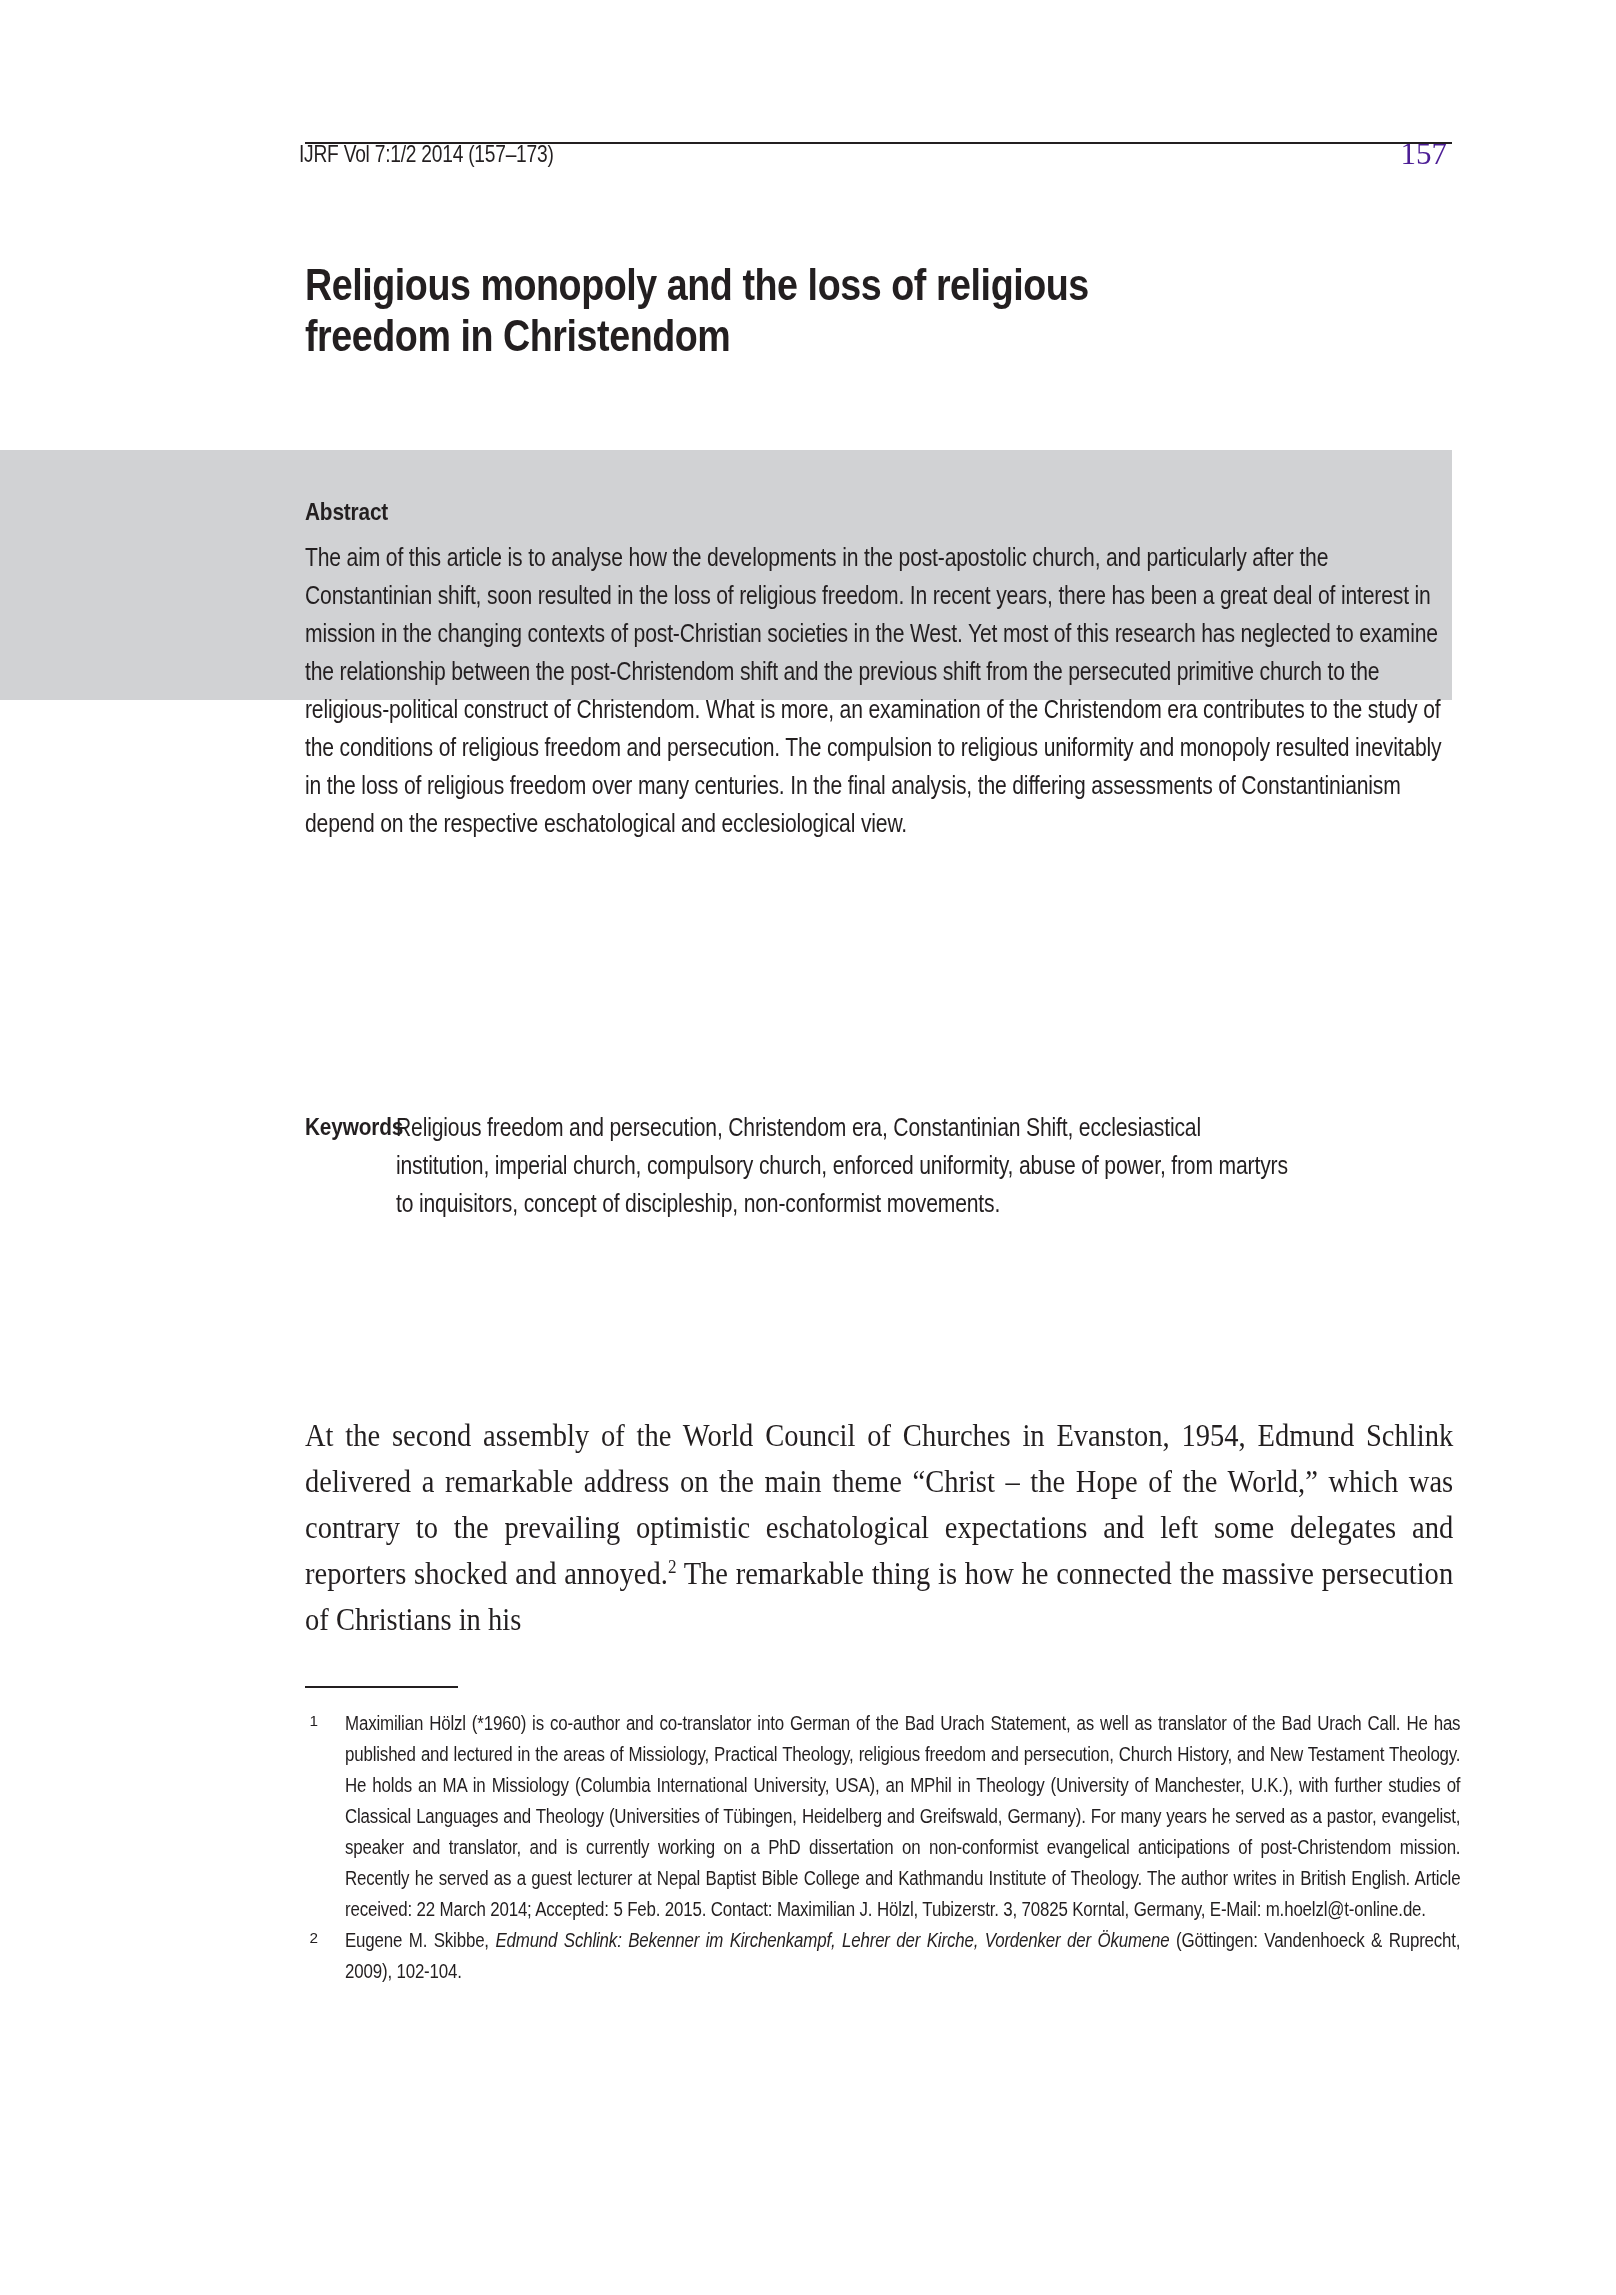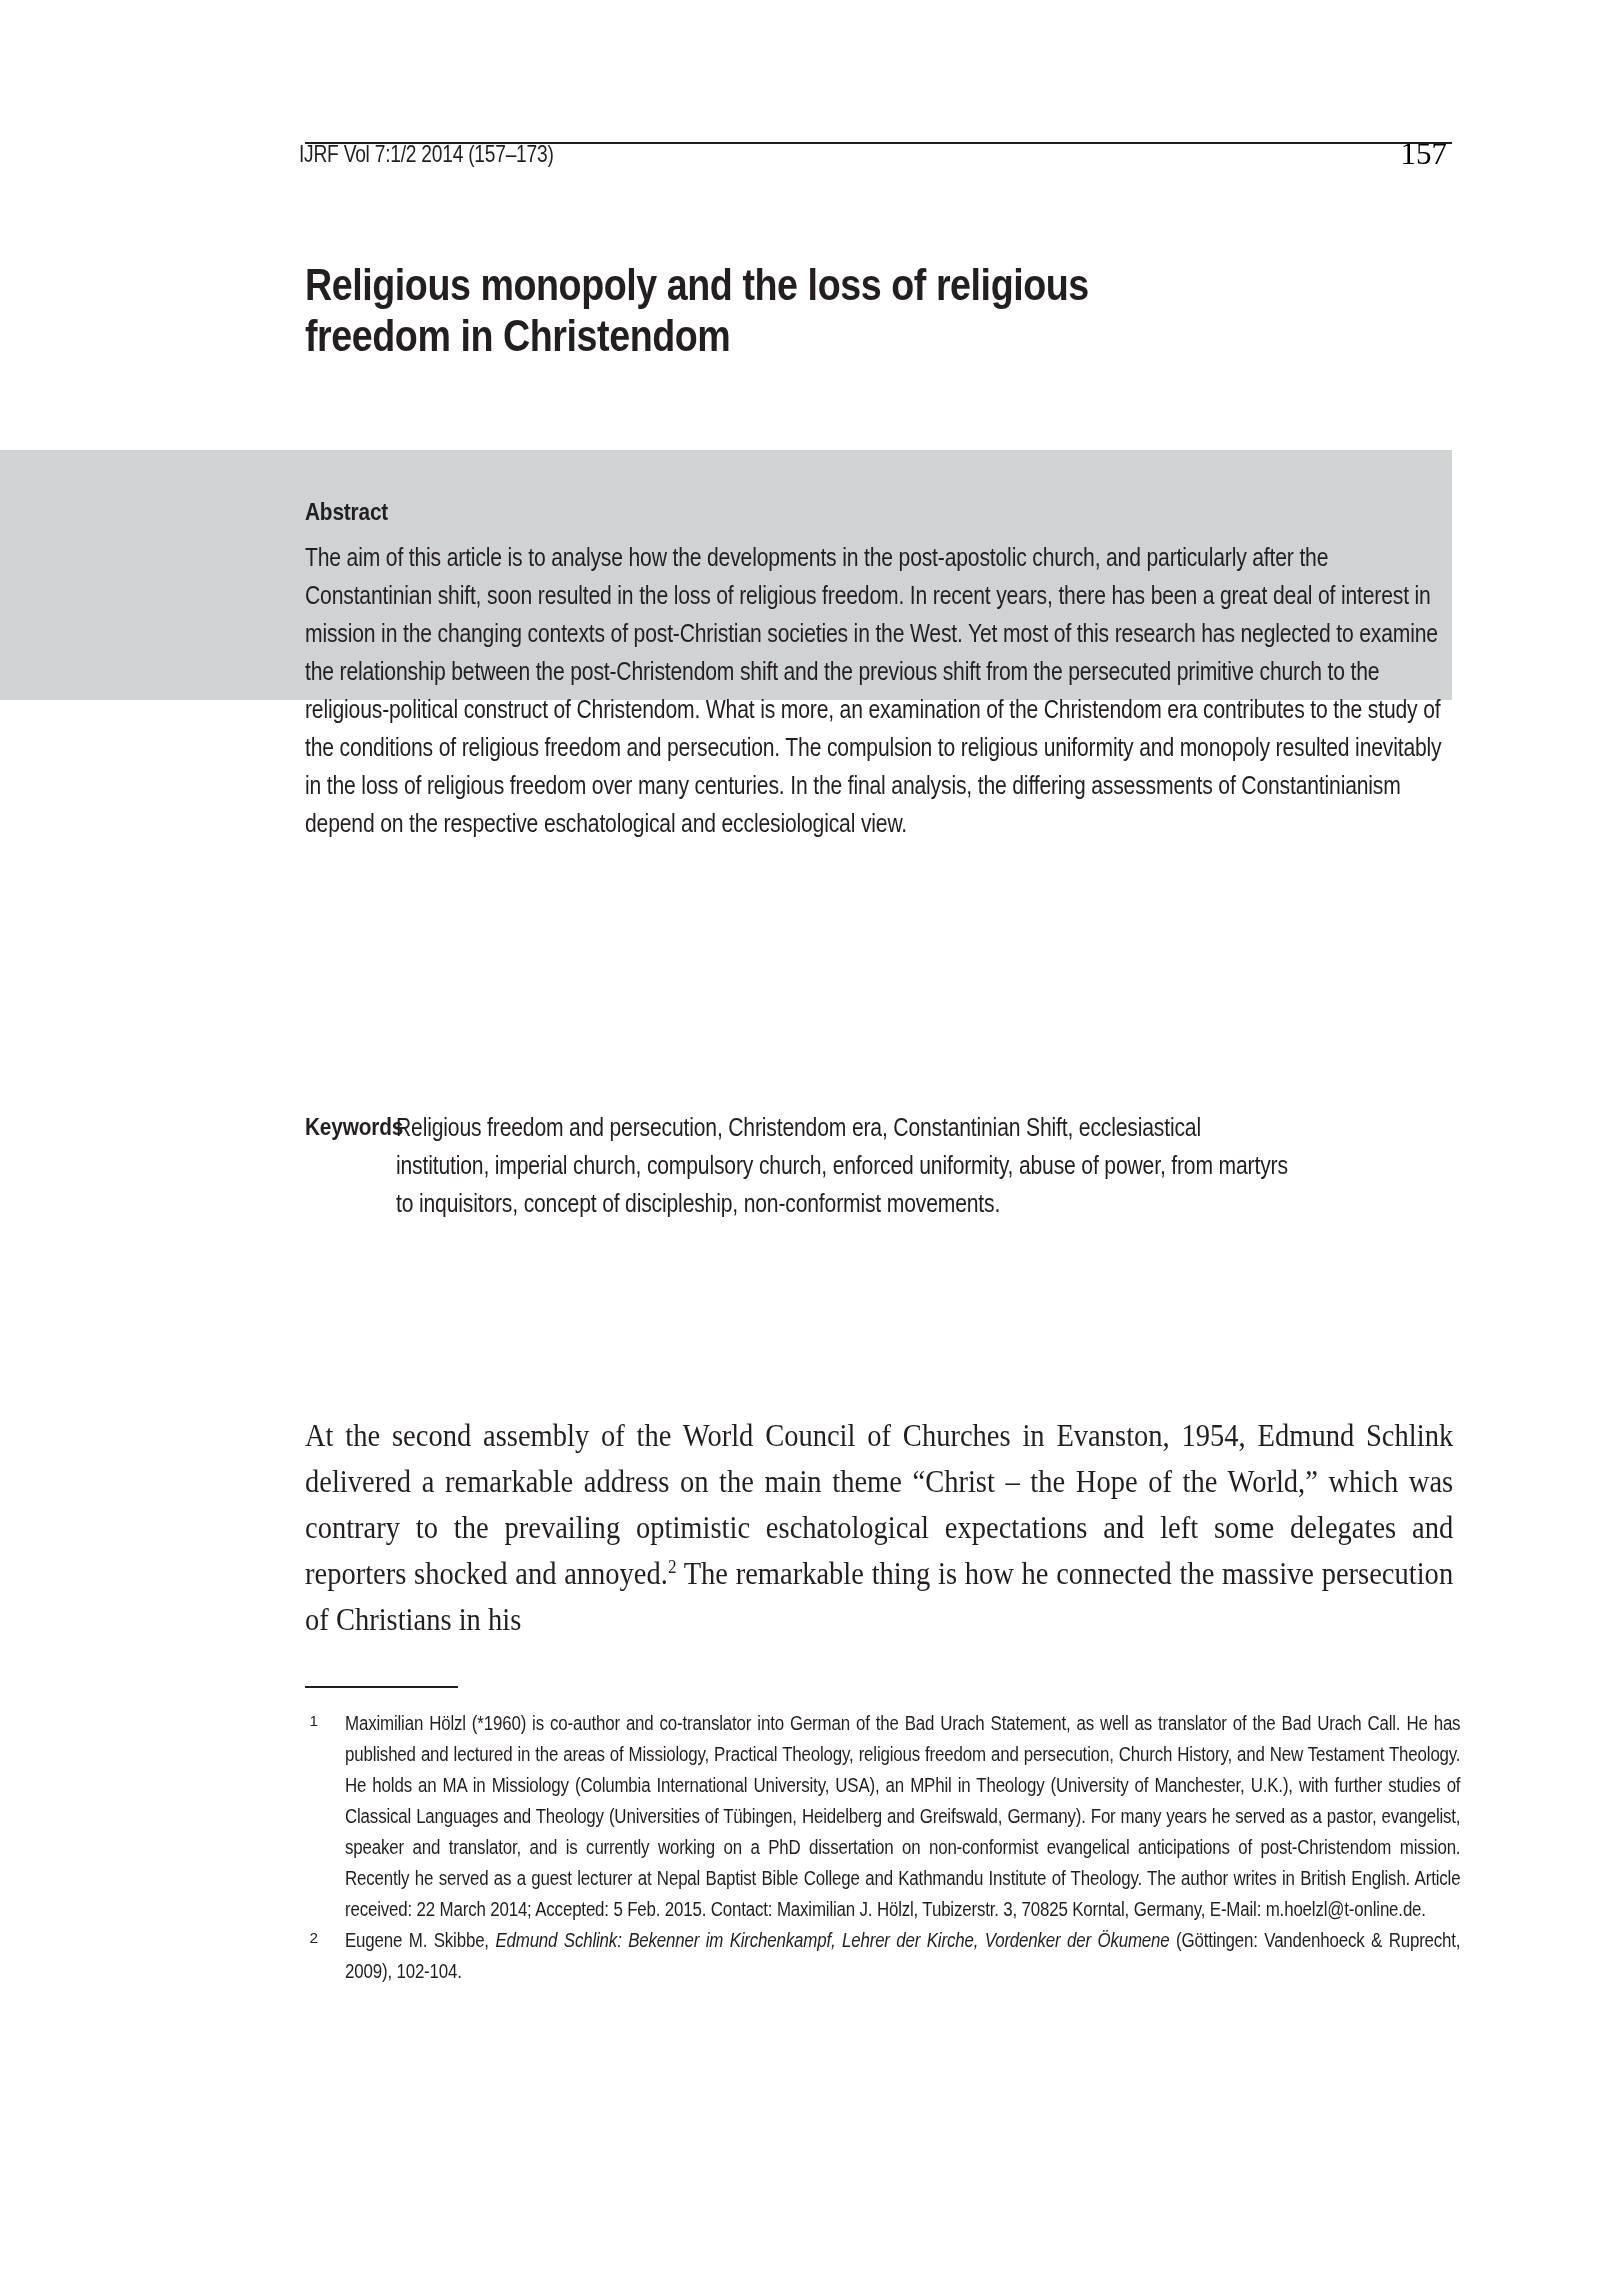--- a/index.html
+++ b/index.html
@@ -45,21 +45,21 @@
     white-space: nowrap;
     color: #231f20;
   }
 
   .runhead-right {
     position: absolute;
     right: 0;
     top: -3.8px;
     font-family: "Liberation Serif", serif;
     font-size: 31px;
-    color: #000000;
+    color: #4c1d95;
     white-space: nowrap;
   }
 
   .runhead-rule {
     position: absolute;
     left: 305px;
     top: 142px;
     width: 1147px;
     height: 2.3px;
     background: #231f20;

